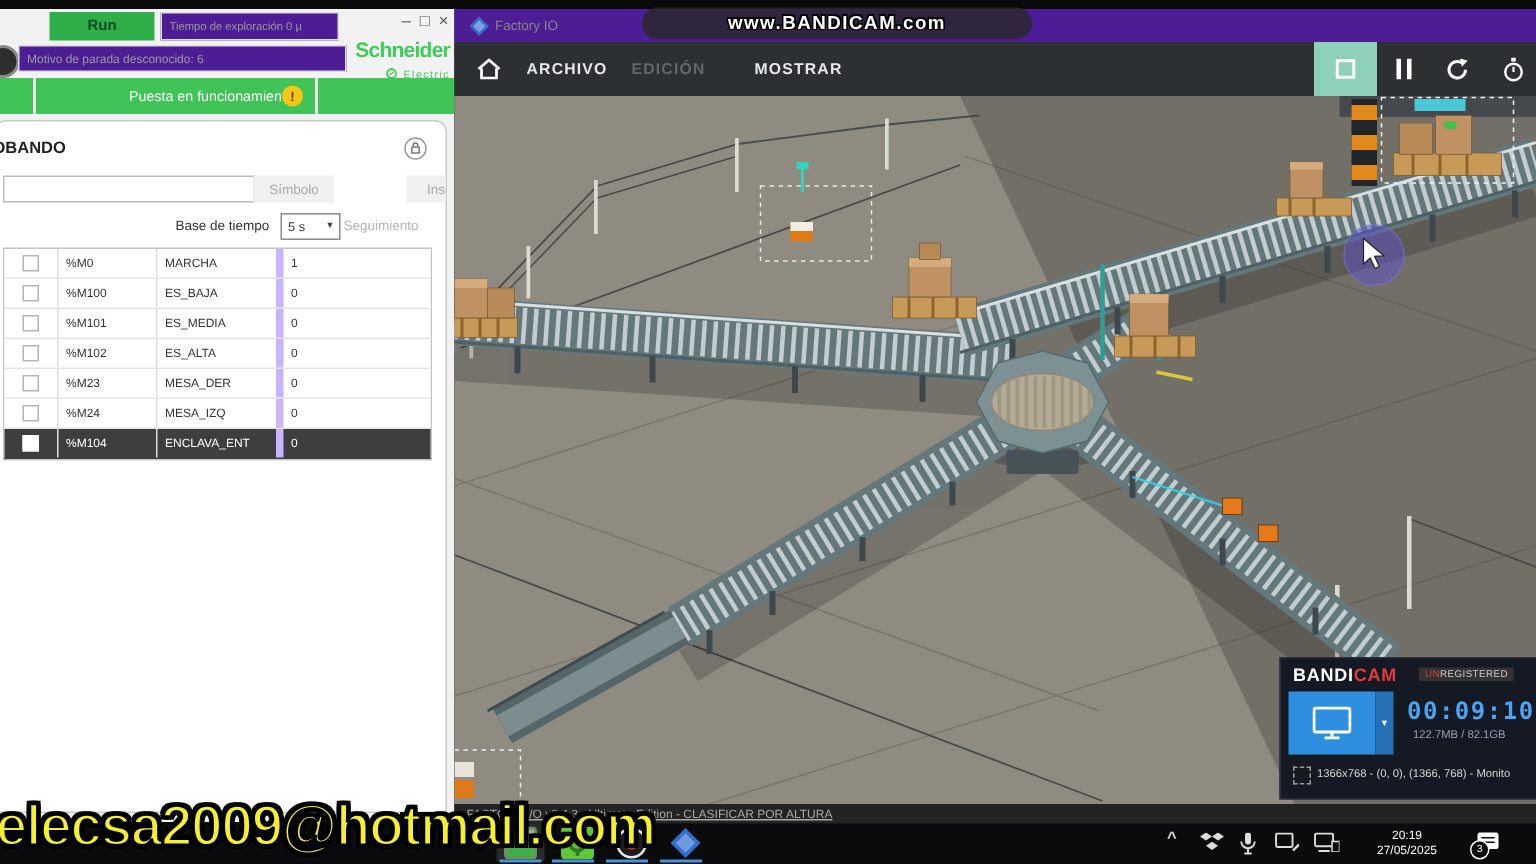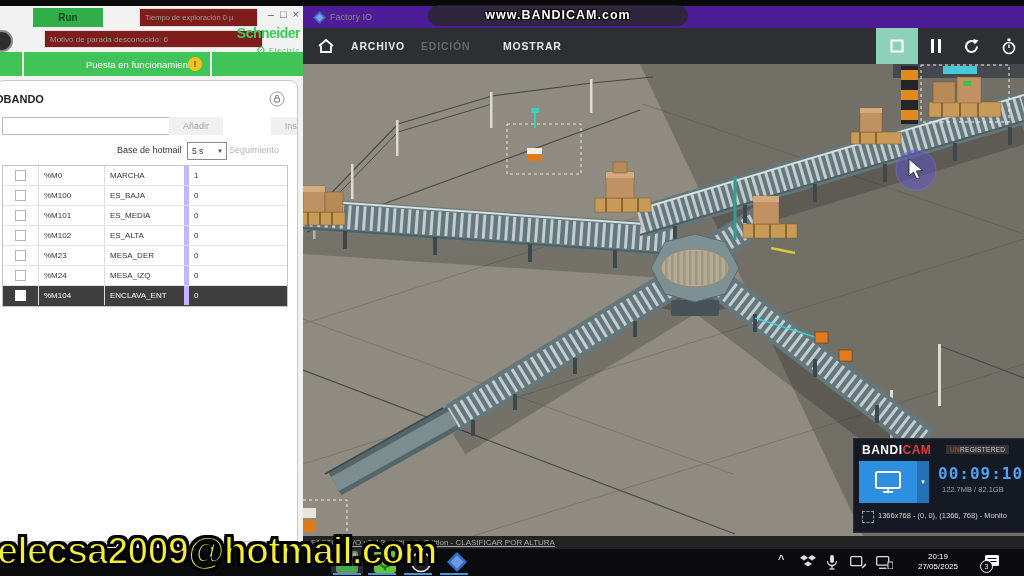--- a/index.html
+++ b/index.html
@@ -4,22 +4,22 @@
 <style>
   html,body{margin:0;padding:0;background:#000;}
   #screen{position:relative;width:1024px;height:576px;overflow:hidden;background:#0a0a0a;
           font-family:"Liberation Sans",sans-serif;}
   .abs{position:absolute;}
 
   
   #winL{left:0;top:6px;width:303px;height:542px;background:#f2f2f2;}
   .runbtn{left:33px;top:2px;width:70px;height:19px;background:#2fae4a;color:#10481f;
           font-size:10px;font-weight:bold;text-align:center;line-height:19px;}
-  .graybox{background:#7f1d1d;border:1px solid #dcdcdc;color:#9a9a9a;font-size:8px;
-           line-height:17px;padding-left:5px;white-space:nowrap;overflow:hidden;margin-left:32px;}
+  .graybox{background:#4c1d95;border:1px solid #dcdcdc;color:#9a9a9a;font-size:8px;
+           line-height:17px;padding-left:5px;white-space:nowrap;overflow:hidden;}
   .winbtns{left:245px;top:2px;width:54px;height:16px;color:#555;font-size:11px;
            display:flex;gap:6px;justify-content:flex-end;}
   .winbtns span{cursor:default;}
   .clockcirc{left:-9px;top:24px;width:18px;height:18px;border-radius:50%;
              background:#2e2e2e;border:2px solid #8a8a8a;}
   .brand{left:230px;top:20px;width:70px;text-align:right;color:#3dcd58;line-height:1;}
   .brand .b1{font-size:14px;font-weight:bold;letter-spacing:-0.5px;}
   .brand .b2{font-size:7px;letter-spacing:1px;display:inline-block;margin-top:1px;}
   .greenbar{top:46px;height:24px;background:#41c457;}
   .greenbar.s1{left:0;width:22px;}
@@ -130,23 +130,23 @@
     <div class="abs warncirc">!</div>
 
     <div id="panel" class="abs">
       <div class="abs watchtitle">OBANDO</div>
       <svg class="abs" style="left:272px;top:10px;" width="16" height="16" viewBox="0 0 16 16">
         <circle cx="8" cy="8" r="7" fill="none" stroke="#9a9a9a" stroke-width="1"></circle>
         <rect x="5.5" y="7" width="5" height="4" rx="0.5" fill="none" stroke="#777" stroke-width="1"></rect>
         <path d="M6.5,7 V5.8 a1.5,1.5 0 0 1 3,0 V7" fill="none" stroke="#777" stroke-width="1"></path>
       </svg>
       <input class="abs ipt" value="" style="">
-      <div class="abs smallbtn" style="left:172px;top:36px;width:54px;">Añadir</div>
+      <div class="abs smallbtn" style="left:172px;top:36px;width:54px;">Símbolo</div>
       <div class="abs smallbtn" style="left:230px;top:36px;width:58px;margin-left:44px;">Insertar</div>
-      <div class="abs tb-label">Base de hotmail</div>
+      <div class="abs tb-label">Base de tiempo</div>
       <div class="abs tb-select">
         <span>5 s</span>
         <span class="car">▼</span>
       </div>
       <div class="abs follow">Seguimiento</div>
 
       <div id="wtable" class="abs">
         <div class="trow">
           <div class="c0"><span class="cbx"></span></div>
           <div class="c1">%M0</div>

